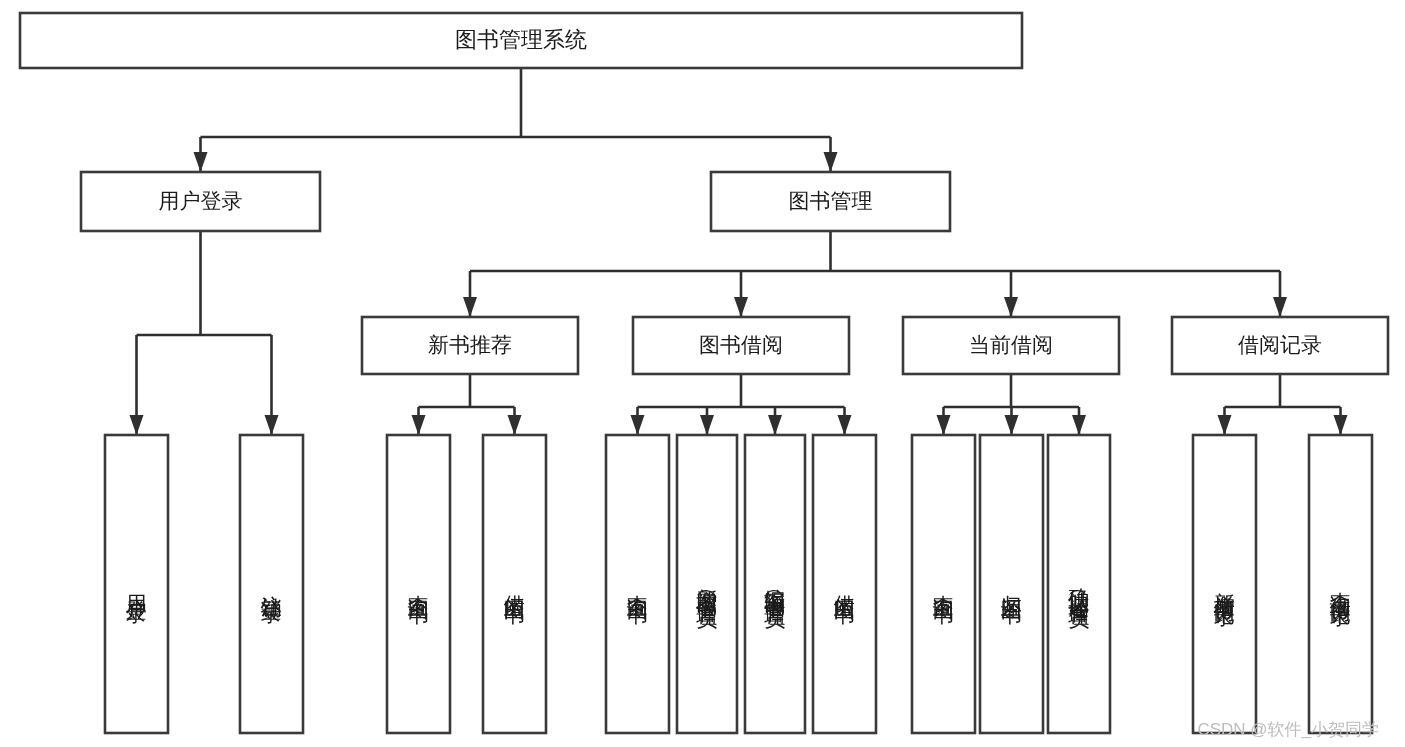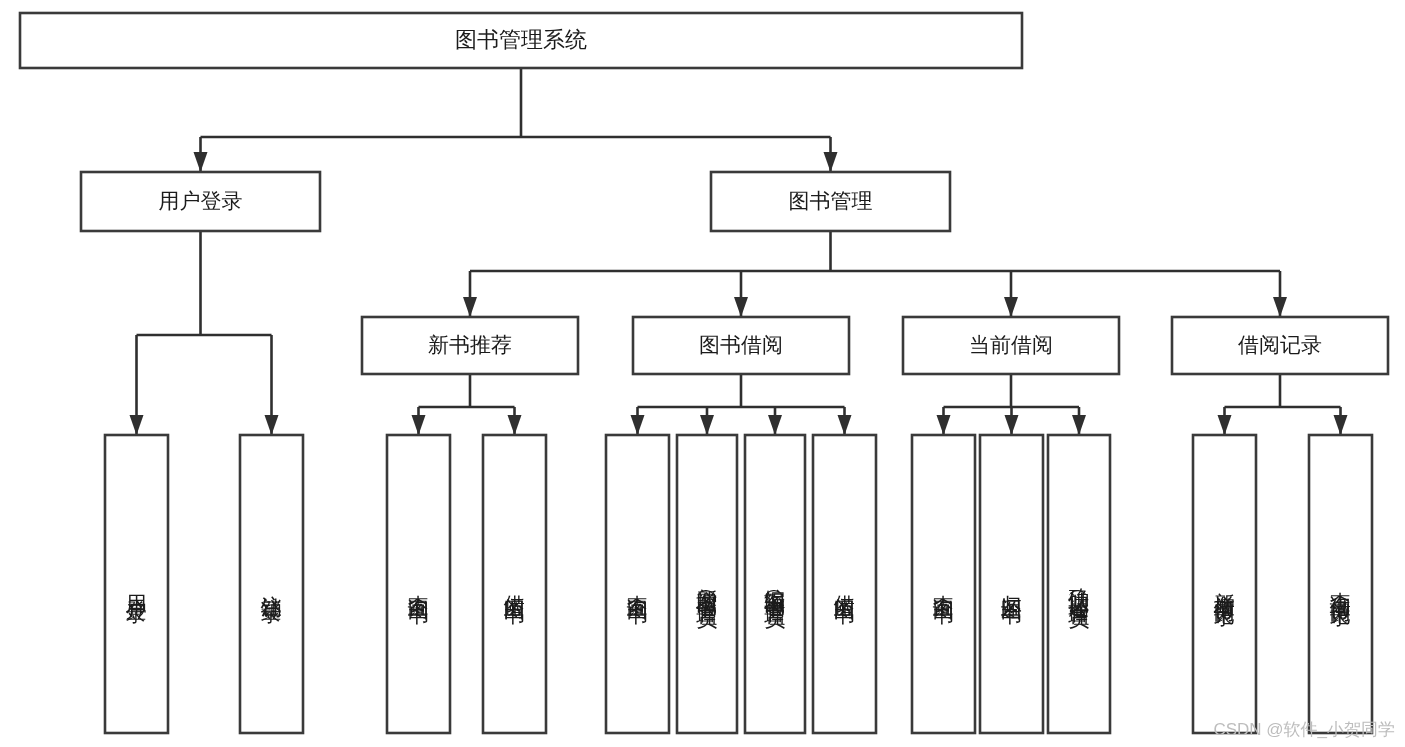--- a/index.html
+++ b/index.html
@@ -37,21 +37,21 @@
     letter-spacing:3px;
     display:flex;
     align-items:center;
     justify-content:center;
     text-align:center;
     white-space:nowrap;
     pointer-events:none;
   }
   #watermark{
     position:absolute;
-    right:10px;bottom:6px;
+    right:26px;bottom:6px;
     font-family:"Liberation Sans","DejaVu Sans",sans-serif;
     font-size:17px;
     color:#bdbdbd;
     white-space:nowrap;
   }
 </style>
 </head>
 <body>
 
 <svg id="chart" viewBox="0 0 1405 747">

